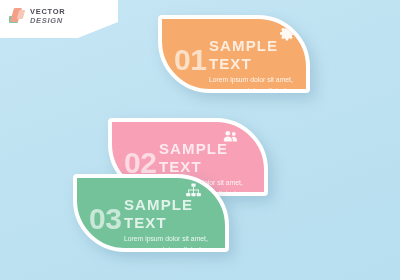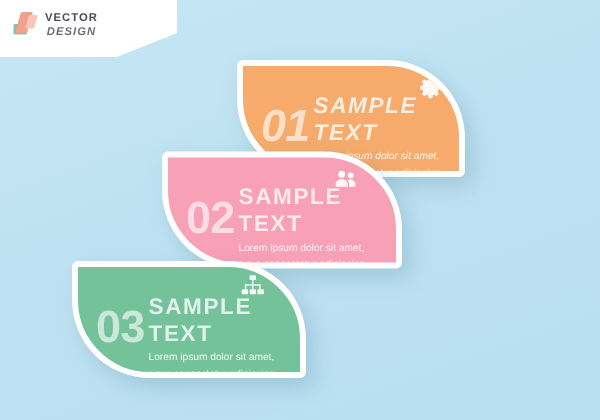--- a/index.html
+++ b/index.html
@@ -29,21 +29,20 @@
     top: 0;
     width: 118px;
     height: 38px;
     background: #ffffff;
     -webkit-clip-path: polygon(0 0, 100% 0, 100% 58%, 66% 100%, 0 100%);
     clip-path: polygon(0 0, 100% 0, 100% 58%, 66% 100%, 0 100%);
     display: flex;
     align-items: flex-start;
     padding: 7px 0 0 9px;
     box-sizing: border-box;
-    text-align: center;
   }
   .ribbon-mark {
     width: 16px;
     height: 16px;
     position: relative;
     flex: 0 0 auto;
     margin-right: 5px;
     margin-top: 1px;
   }
   .ribbon-mark i {
@@ -129,40 +128,39 @@
   .step-icon {
     position: absolute;
     width: 17px;
     height: 17px;
     opacity: 0.92;
   }
   .step-icon svg { display: block; width: 100%; height: 100%; }
 
   
   #step-1 {
-    left: 158px; top: 40px;
+    left: 158px; top: 15px;
     width: 152px; height: 78px;
     background: #f6ab6c;
-    font-style: italic;
   }
   #step-1 .step-num   { left: 12px;  top: 26px; }
   #step-1 .step-body  { left: 47px;  top: 18px; width: 92px; }
   #step-1 .step-icon  { right: 10px; top: 6px; }
 
   #step-2 {
-    left: 108px; top: 101px;
+    left: 108px; top: 118px;
     width: 160px; height: 78px;
     background: #f7a0b6;
   }
   #step-2 .step-num   { left: 12px;  top: 26px; }
   #step-2 .step-body  { left: 47px;  top: 18px; width: 96px; }
   #step-2 .step-icon  { right: 25px; top: 6px; }
 
   #step-3 {
-    left: 48px; top: 174px;
+    left: 73px; top: 174px;
     width: 156px; height: 78px;
     background: #74c29a;
   }
   #step-3 .step-num   { left: 12px;  top: 26px; }
   #step-3 .step-body  { left: 47px;  top: 18px; width: 94px; }
   #step-3 .step-icon  { right: 23px; top: 4px; }
 </style>
 </head>
 <body>
 

